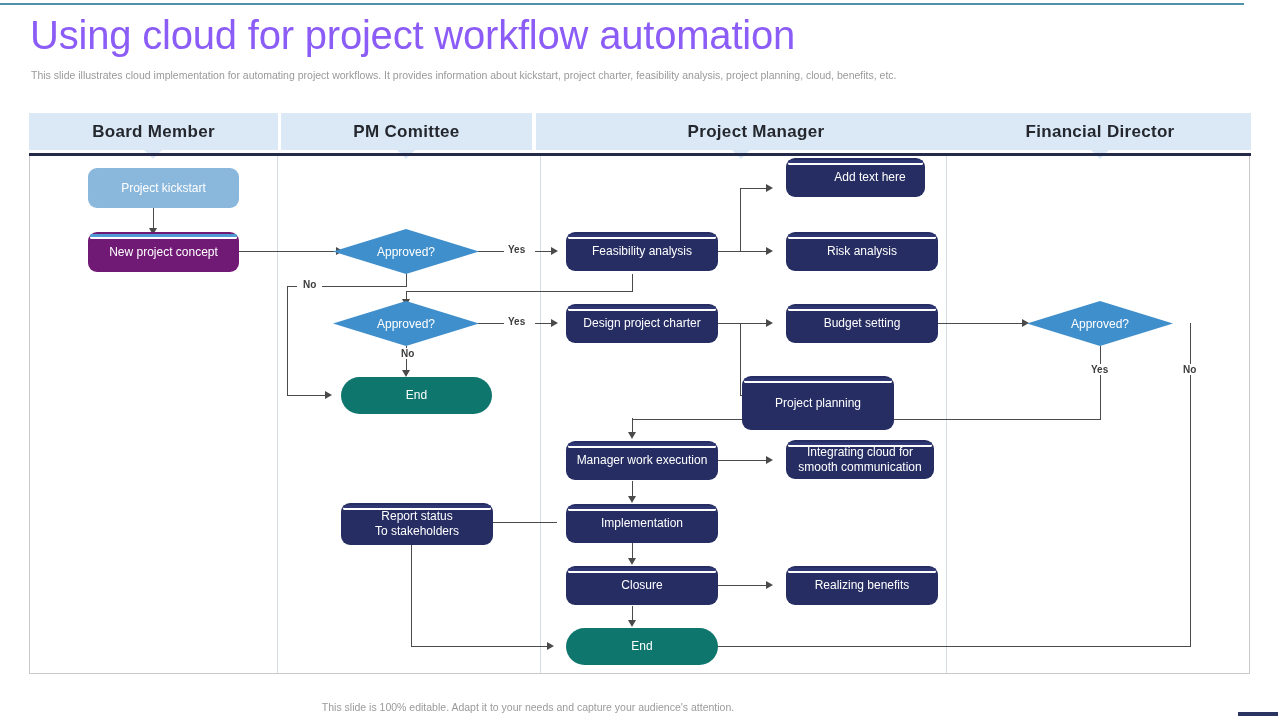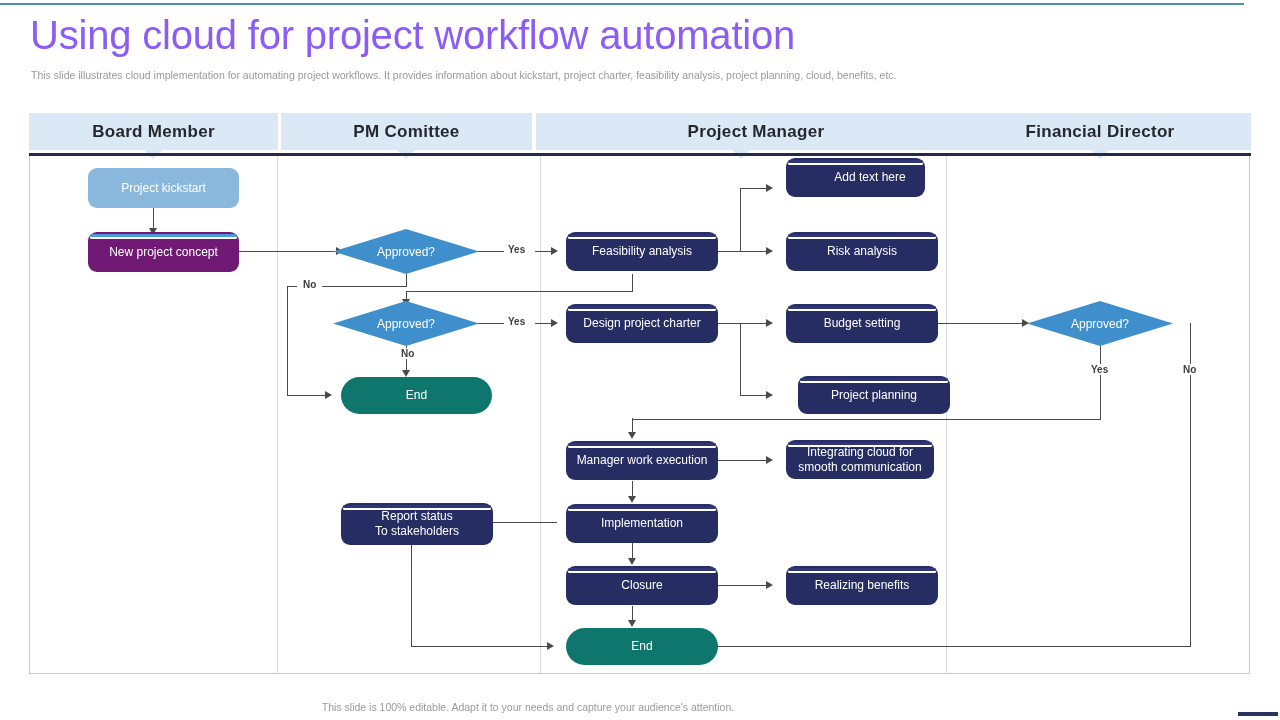--- a/index.html
+++ b/index.html
@@ -238,21 +238,21 @@
   <div class="node navy" style="left:556px;top:566px;width:152px;height:39px;">Closure</div>
 
   <div class="node terminal" style="left:556px;top:628px;width:152px;height:37px;">End</div>
 
   <div class="node navy" style="left:776px;top:158px;width:139px;height:39px;padding-left:29px;">Add text here</div>
 
   <div class="node navy" style="left:776px;top:232px;width:152px;height:39px;">Risk analysis</div>
 
   <div class="node navy" style="left:776px;top:304px;width:152px;height:39px;">Budget setting</div>
 
-  <div class="node navy" style="left:788px;top:376px;width:152px;height:38px;">Project planning</div>
+  <div class="node navy" style="left:732px;top:376px;width:152px;height:54px;">Project planning</div>
 
   <div class="node navy" style="left:776px;top:440px;width:148px;height:39px;flex-direction:column;">
     <span>Integrating cloud for</span>
     <span>smooth communication</span>
   </div>
 
   <div class="node navy" style="left:776px;top:566px;width:152px;height:39px;">Realizing benefits</div>
 
   <div class="node navy" style="left:331px;top:503px;width:152px;height:42px;flex-direction:column;">
     <span>Report status</span>

